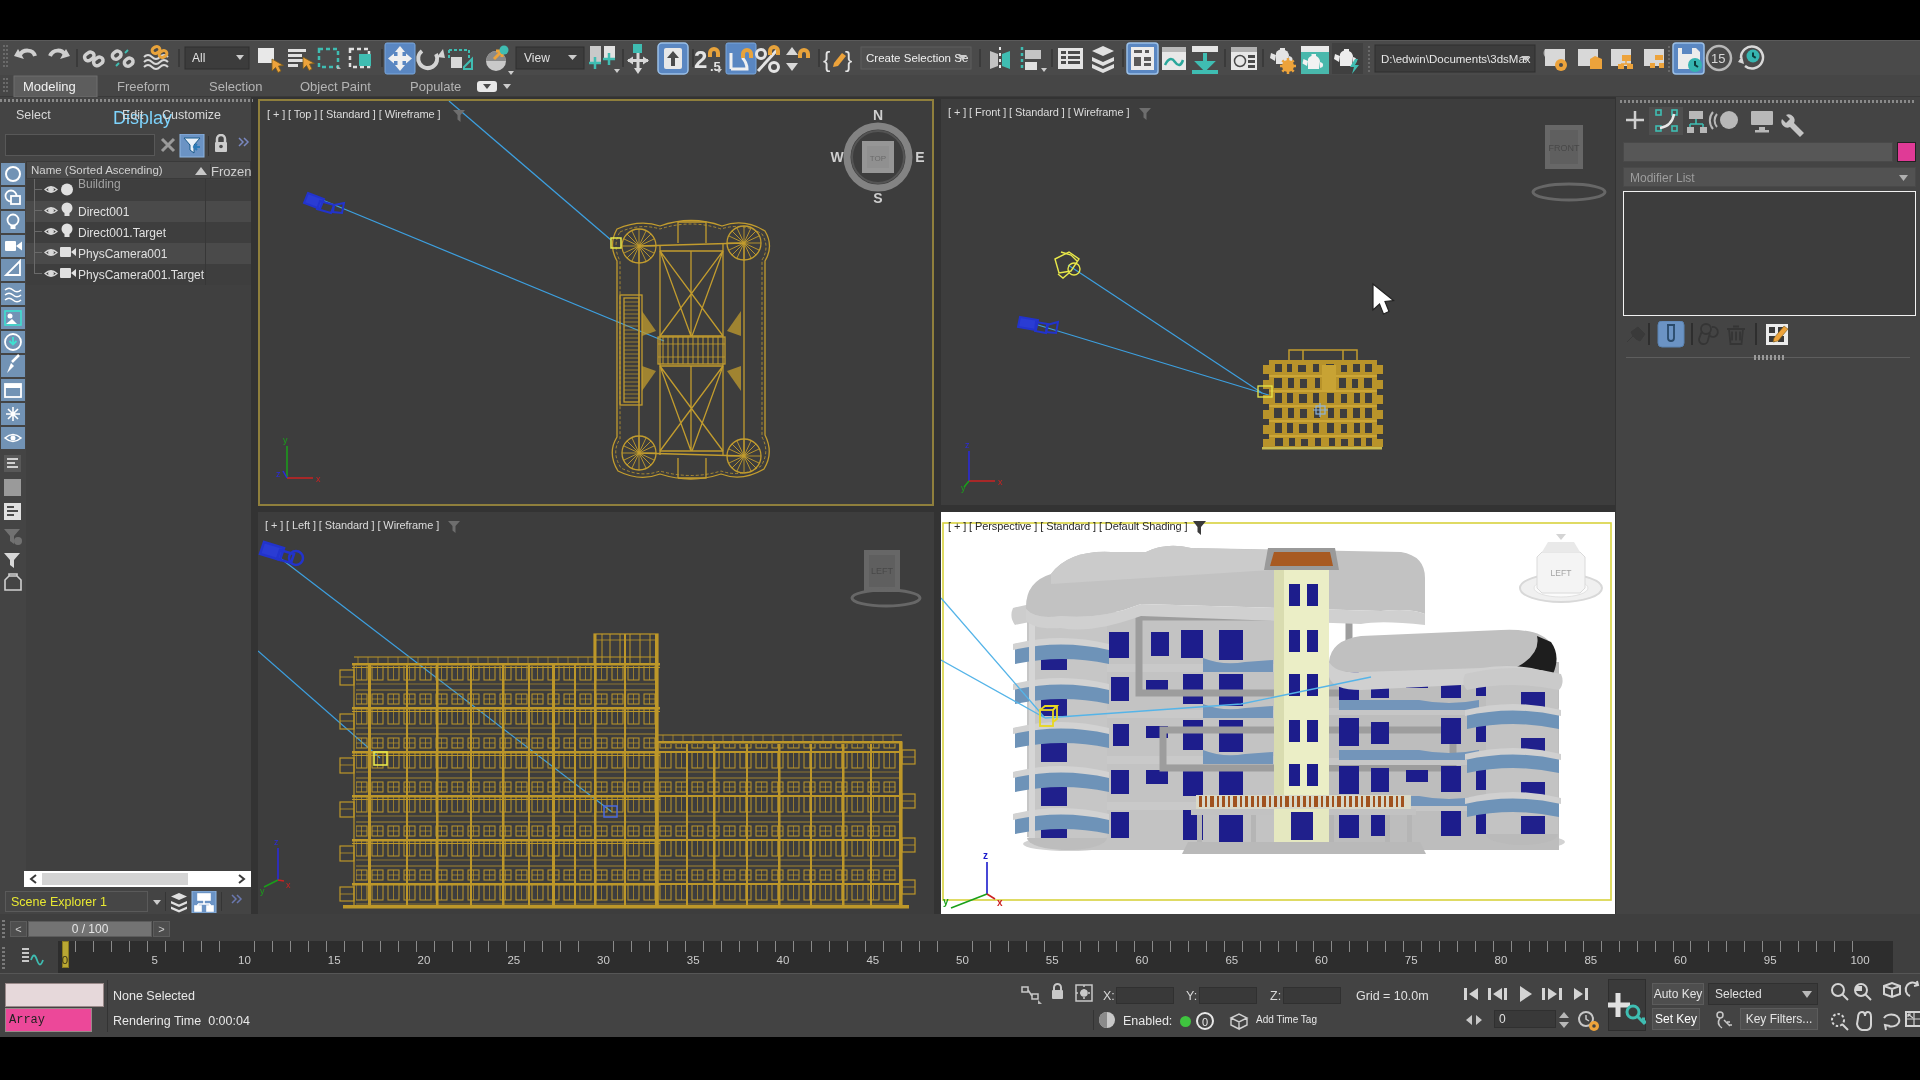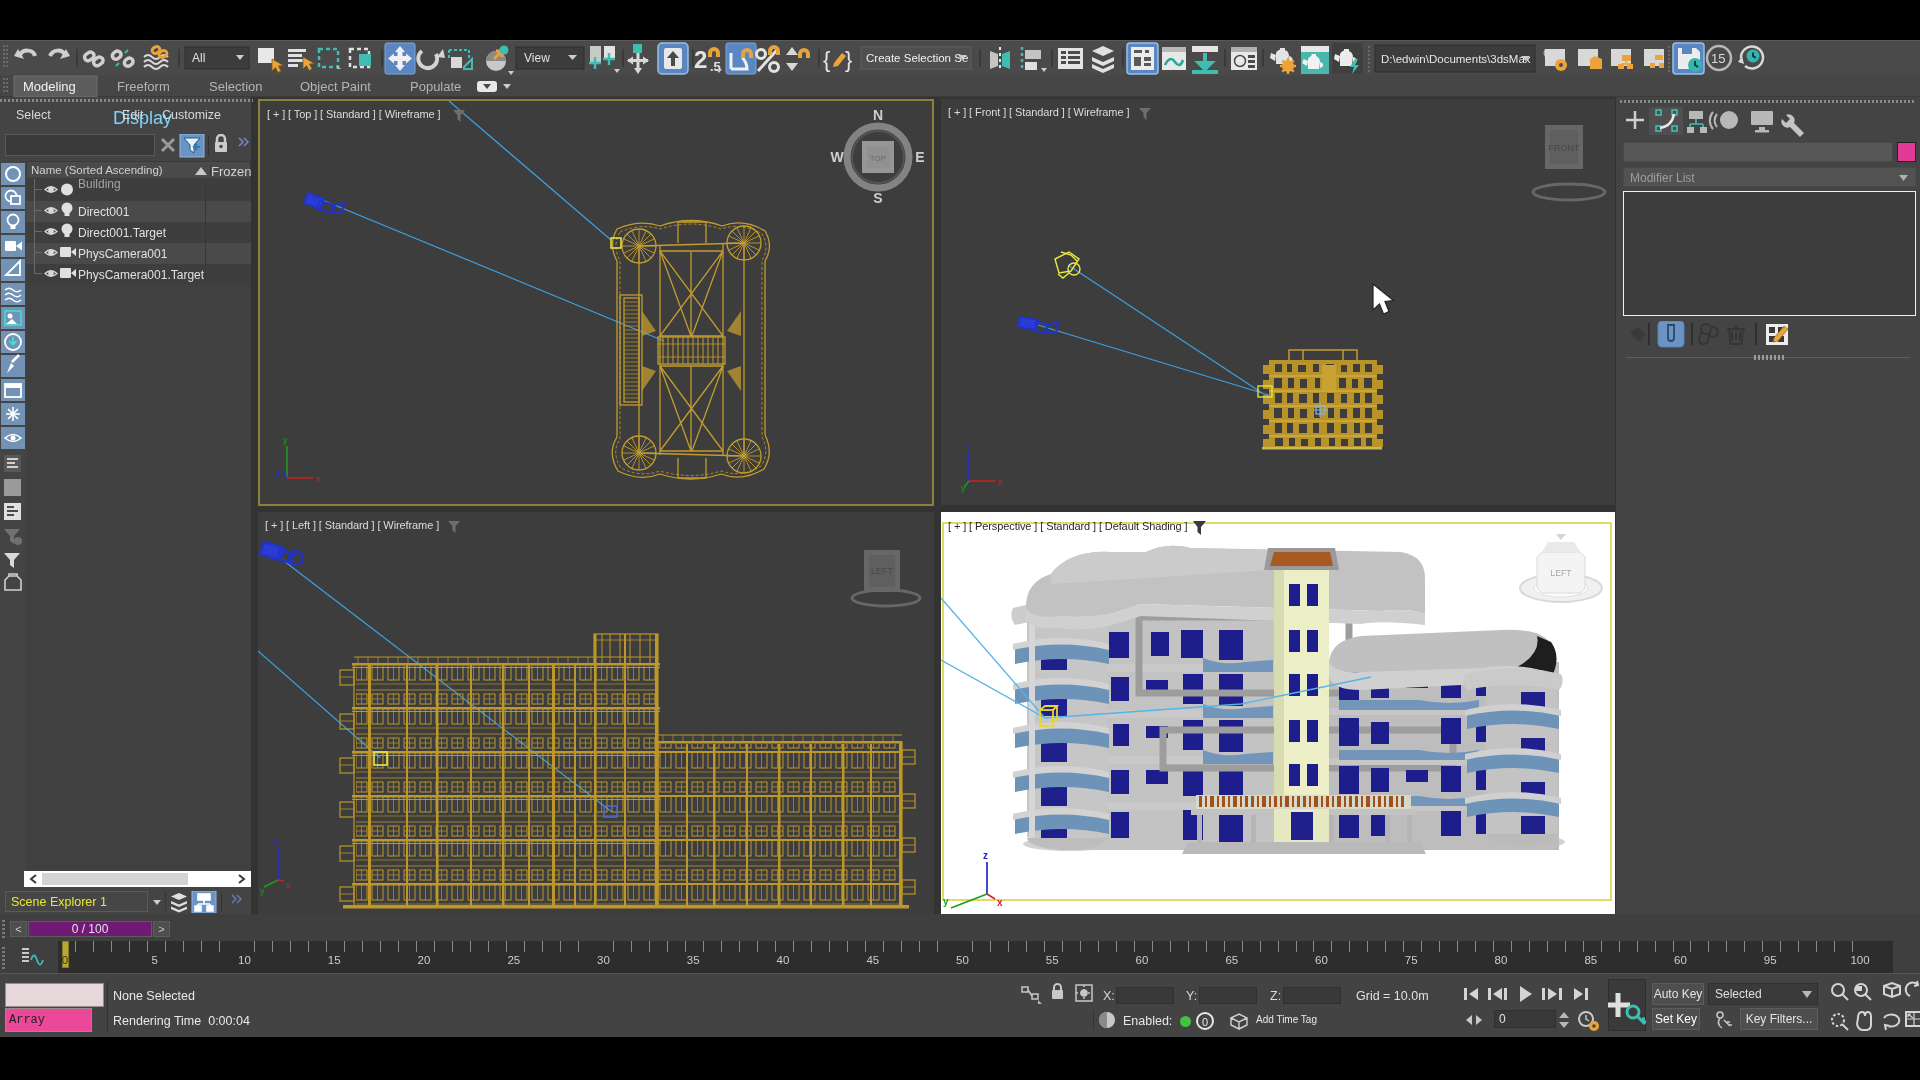--- a/index.html
+++ b/index.html
@@ -1209,21 +1209,21 @@
       </g>
 
       <text x="7" y="18" font-size="11" letter-spacing="-0.1" fill="#2a2a2a">[ + ] [ Perspective ] [ Standard ] [ Default Shading ]</text>
       <path d="M252 9 l13 0 l-5 6 l0 8 l-3.5 -3 l0 -5 z" fill="#3a3a3a"></path>
     </svg>
   </div>
 
   <div class="abs" id="sliderrow" style="left:0px;top:914px;width:1920px;height:27px;background:#3f3f3f;">
     <div class="abs" style="left:2px;top:4px;width:3px;height:20px;background:repeating-linear-gradient(0deg,#7a7a7a 0 2px,transparent 2px 4px);"></div>
     <div class="abs" style="left:10px;top:7px;width:17px;height:16px;background:#4e4e4e;border:1px solid #5c5c5c;color:#ccc;font-size:11px;text-align:center;line-height:15px;">&lt;</div>
-    <div class="abs" style="left:28px;top:7px;width:124px;height:16px;background:#701a75;border:1px solid #5c5c5c;color:#e4e4e4;font-size:12px;text-align:center;line-height:15px;">0 / 100</div>
+    <div class="abs" style="left:28px;top:7px;width:124px;height:16px;background:#737373;border:1px solid #5c5c5c;color:#e4e4e4;font-size:12px;text-align:center;line-height:15px;">0 / 100</div>
     <div class="abs" style="left:153px;top:7px;width:17px;height:16px;background:#4e4e4e;border:1px solid #5c5c5c;color:#ccc;font-size:11px;text-align:center;line-height:15px;">&gt;</div>
   </div>
 
   <div class="abs" id="rulerrow" style="left:0px;top:941px;width:1920px;height:32px;background:#3f3f3f;">
     <div class="abs" style="left:2px;top:4px;width:3px;height:24px;background:repeating-linear-gradient(0deg,#7a7a7a 0 2px,transparent 2px 4px);"></div>
     <svg class="abs" style="left:20px;top:5px;" width="30" height="22">
       <g fill="#c8c8c8">
           <rect x="2" y="2" width="7" height="2"></rect>
           <rect x="2" y="6" width="7" height="2"></rect>
           <rect x="2" y="10" width="7" height="2"></rect>

